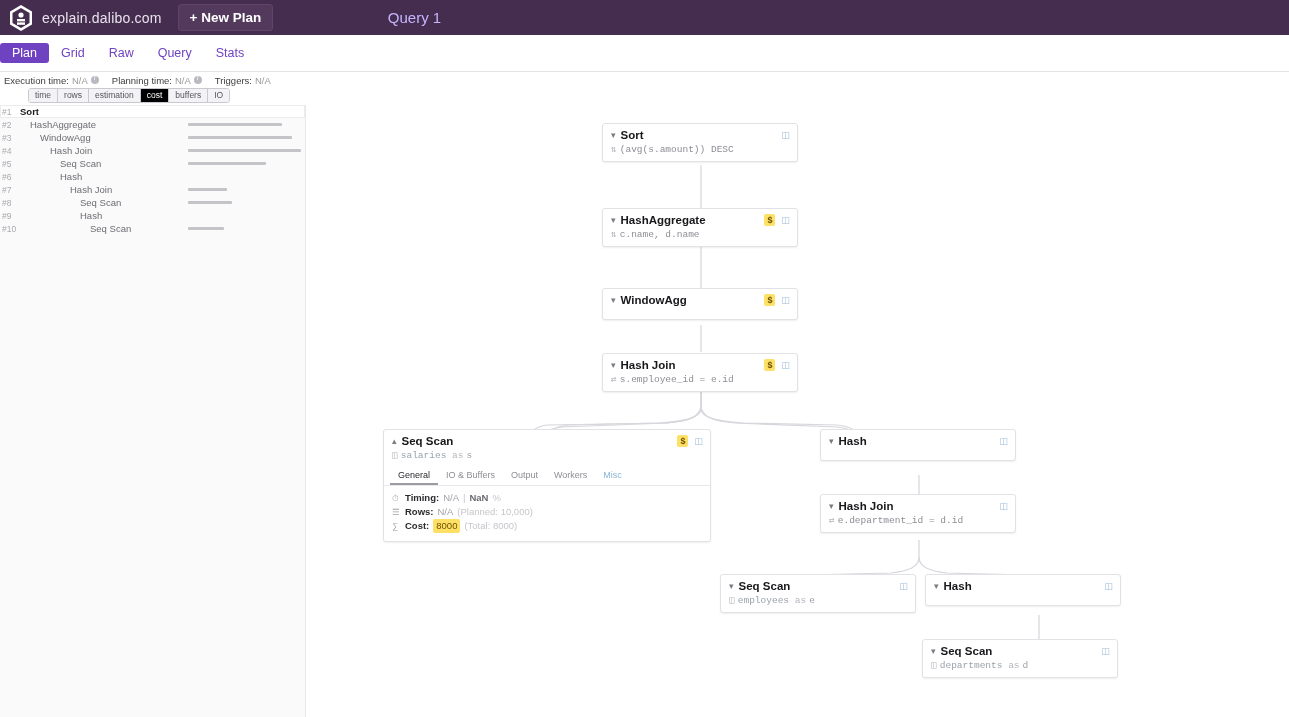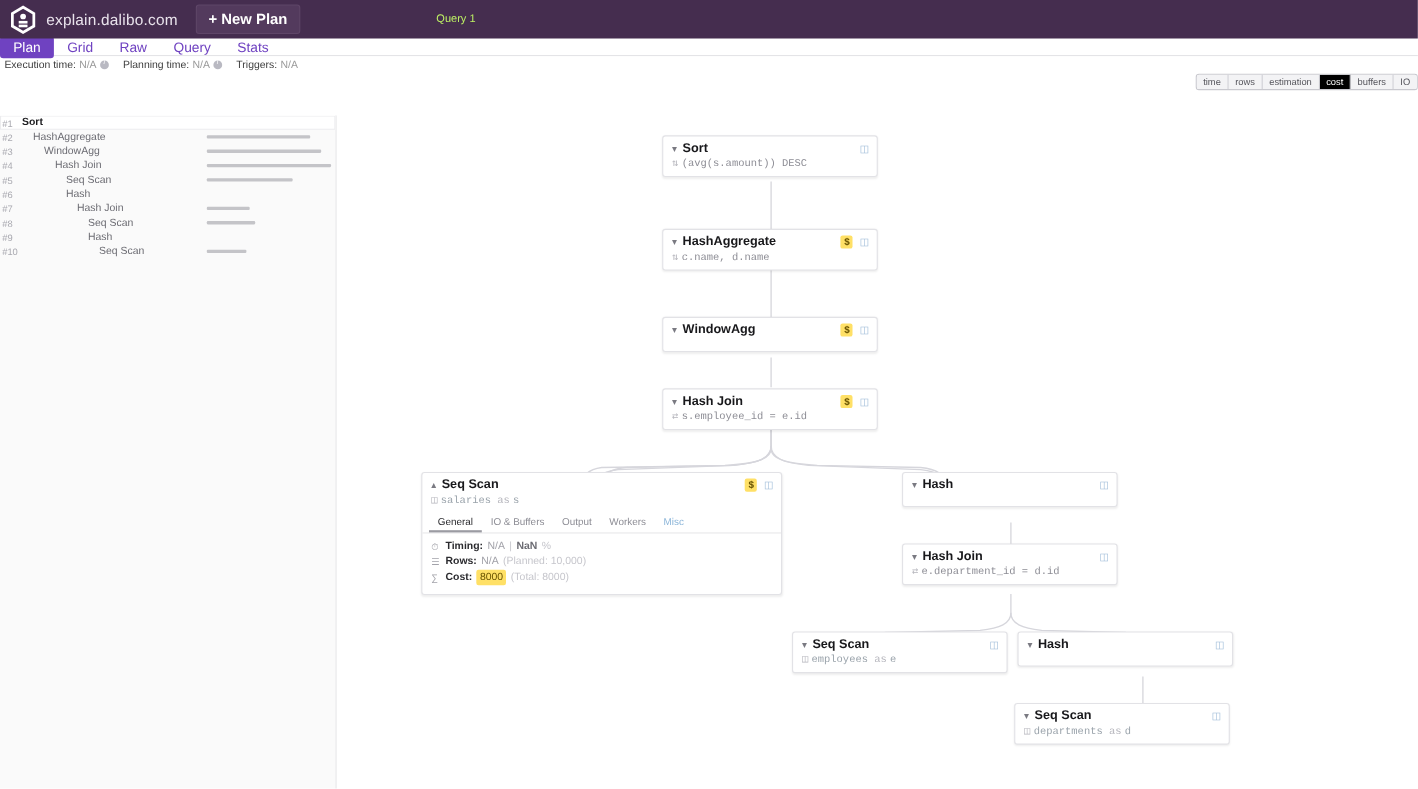--- a/index.html
+++ b/index.html
@@ -24,27 +24,27 @@
   .logo svg{ display:block; }
   .brand-name{ color:#e9e3ec; font-size:14px; letter-spacing:.2px; }
   .newplan{
     margin-left:16px; color:#ffffff; font-size:13.5px; font-weight:bold;
     background:#533a5d; border:1px solid #5f4668; border-radius:3px;
     padding:5px 11px; cursor:pointer; white-space:nowrap;
   }
   .query-title{
     position:absolute; left:0; right:0; top:0; bottom:0;
     display:flex; align-items:center; justify-content:center;
-    color:#bef264; font-size:10px; pointer-events:none;
+    color:#c4b5fd; font-size:15px; pointer-events:none;
     padding-right:460px;
   }
 
   
   .tabbar{
-    height:16px; background:#ffffff; display:flex; align-items:center;
+    height:37px; background:#ffffff; display:flex; align-items:center;
     gap:0px; padding-left:0px; border-bottom:1px solid #e4e4e7;
   }
   .tab{
     font-size:12.5px; color:#6f42c1; padding:2px 12px; cursor:pointer;
     line-height:16px;
   }
   .tab.active{
     background:#6f42c1; color:#ffffff; border-radius:3px;
   }
 
@@ -59,21 +59,21 @@
   .info-dot{
     width:8px;height:8px;border-radius:50%;background:#b9b9c2;
     display:inline-block; position:relative;
   }
   .info-dot::after{
     content:"i"; position:absolute; left:0; right:0; top:-2px;
     font-size:6.5px; color:#fff; text-align:center; font-style:italic;
   }
 
   
-  .metricrow{ display:flex; justify-content:flex-end; padding-top:2px; }
+  .metricrow{ display:flex; justify-content:flex-start; padding-top:2px;padding-left:28px; }
   .metrics{ display:flex; border:1px solid #c9c9cf; border-radius:3px; overflow:hidden; }
   .metric{
     font-size:8.5px; padding:1px 6px; background:#f3f3f5; color:#55555c;
     border-right:1px solid #c9c9cf; cursor:pointer; line-height:11px;
   }
   .metric:last-child{ border-right:none; }
   .metric.active{ background:#000000; color:#ffffff; }
 
   
   .content{ position:absolute; left:0; top:105px; right:0; bottom:0; }

